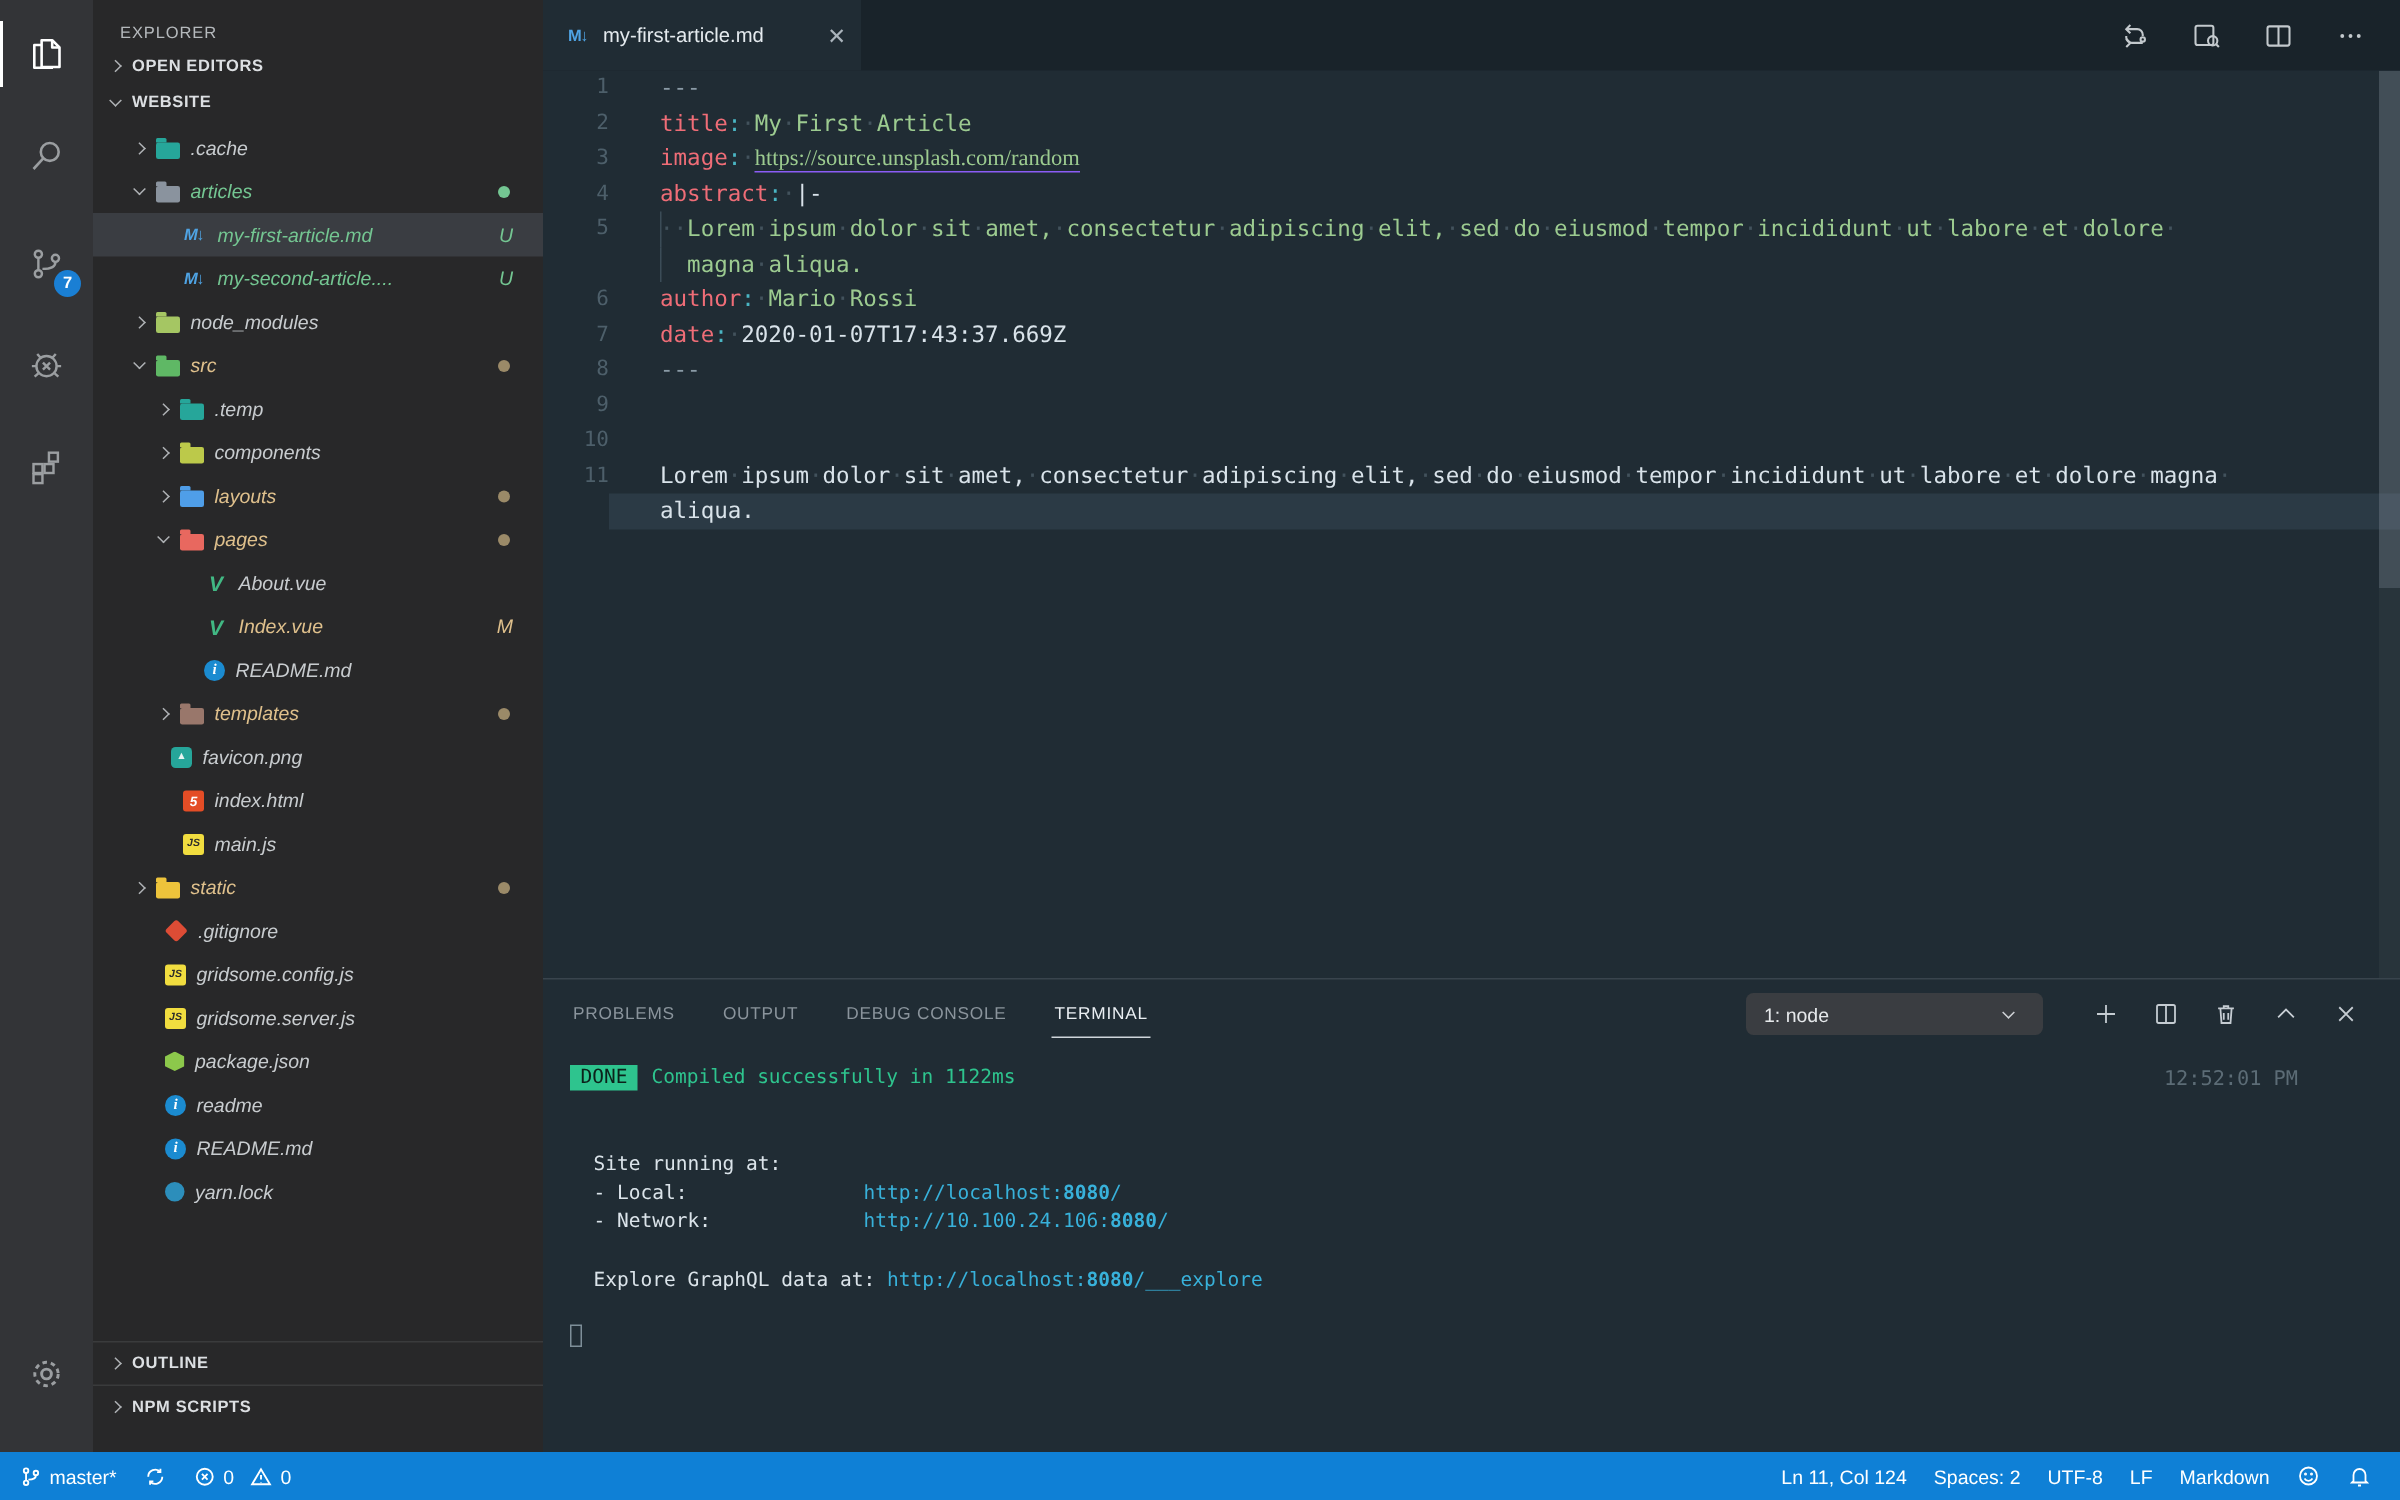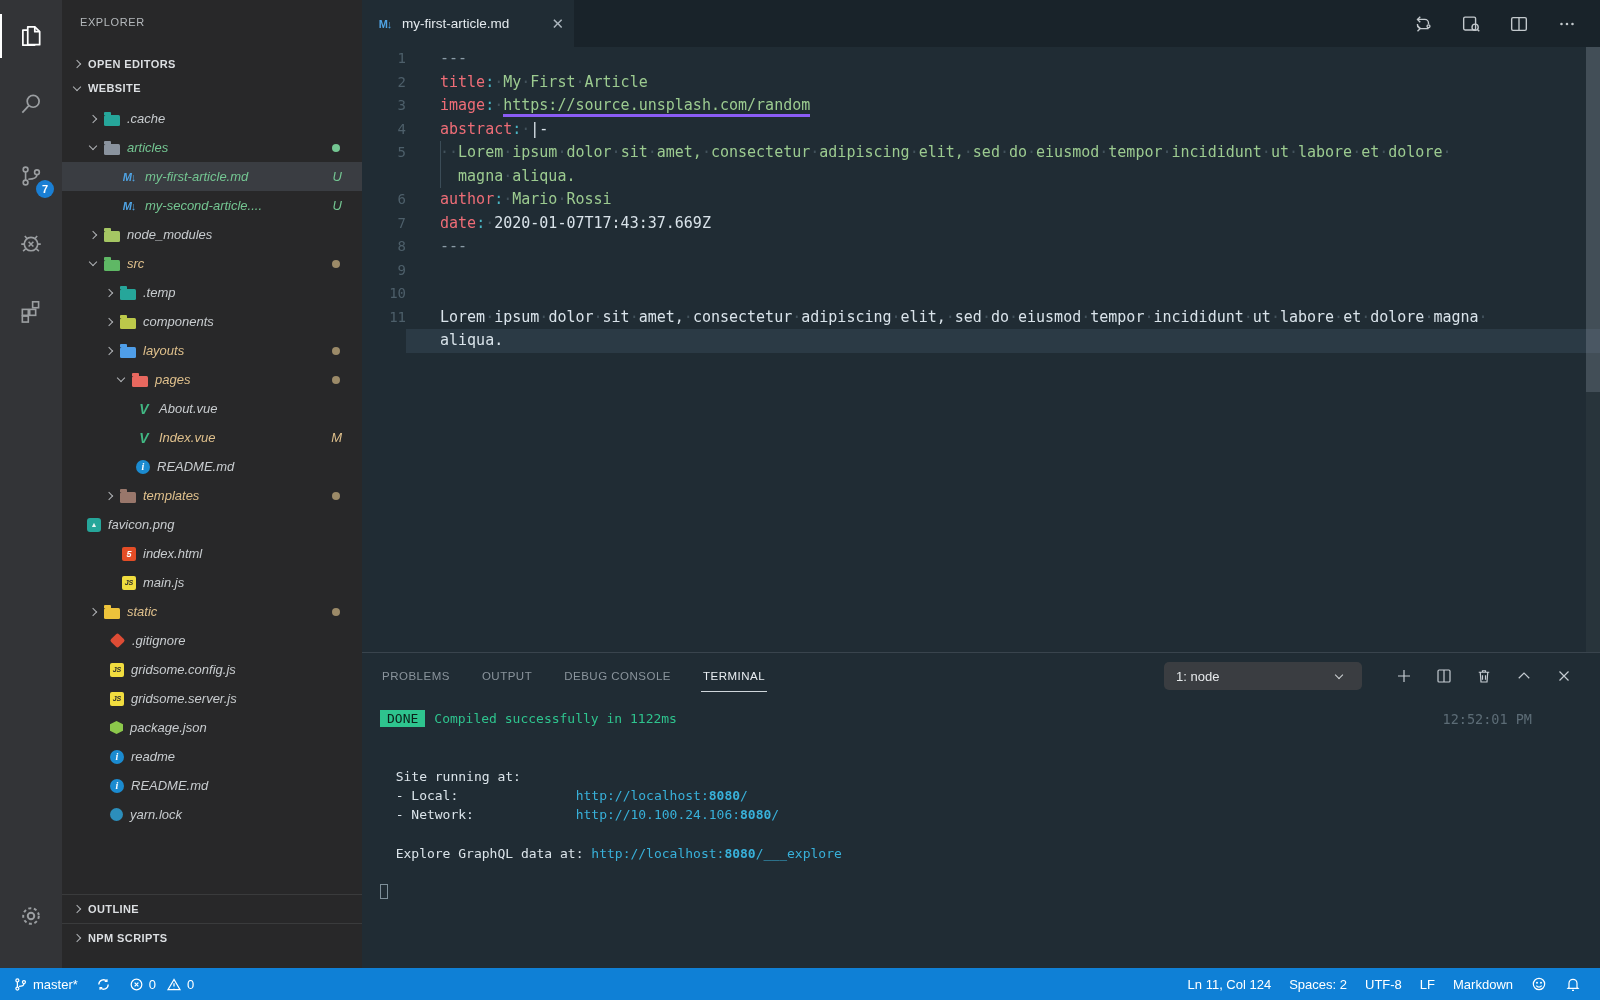--- a/index.html
+++ b/index.html
@@ -52,21 +52,21 @@
   .tab .close { color:#aab4bc; font-size:15px; margin-left:auto; cursor:pointer; }
   .ed-actions { margin-left:auto; display:flex; align-items:center; gap:26px; padding-right:22px; color:#c3c9cd; }
   .ed-actions > span { cursor:pointer; display:inline-flex; }
   .editor { position:absolute; left:362px; right:0; top:47px; height:605px; background:#202c34; overflow:hidden; }
   .crow { display:flex; height:23.5px; line-height:23.5px; font-family:"DejaVu Sans Mono",monospace; font-size:15px; white-space:pre; }
   .crow .ln { width:44px; text-align:right; color:#4d5f6a; flex:none; font-size:14px; }
   .crow .ct { flex:1; padding-left:34px; }
   .crow.hl .ct { background:#2b3a45; }
   .crow.gd .ct { background-image:linear-gradient(#3b4c57,#3b4c57); background-repeat:no-repeat; background-position:34px 0; background-size:1px 100%; }
   .tk-key { color:#ef6d77; } .tk-colon { color:#4ab6c4; }
-  .tk-str { color:#9ccb90; } .tk-u { border-bottom:3px solid #8b5cf6; }
+  .tk-str { color:#9ccb90; } .tk-u { border-bottom:1px solid #8b5cf6;font-family:Liberation Serif, serif; }
   .tk-wht { color:#d9e3ea; } .tk-dim { color:#8a9ba6; }
   .ws { color:#42525c; }
   .scrollbar { position:absolute; right:0; top:0; width:14px; height:605px; background:rgba(255,255,255,0.04); }
   .scrollbar .slider { position:absolute; top:0; left:0; width:14px; height:345px; background:rgba(136,149,160,0.28); cursor:pointer; }
 
   
   .panel { position:absolute; left:362px; right:0; top:652px; bottom:32px; background:#202c34; border-top:1px solid #39444d; }
   .panel-head { display:flex; align-items:center; height:46px; padding:0 16px 0 18px; }
   .ptab { font-size:11.5px; letter-spacing:.5px; color:#8a949c; margin-right:28px; cursor:pointer; padding:6px 2px; position:relative; }
   .ptab.active { color:#e9eef2; }
@@ -137,21 +137,21 @@
     <div class="ab-icon" style="top:888px">
       <svg width="26" height="26" viewBox="0 0 24 24" fill="none" stroke="currentColor" stroke-width="1.8">
           <circle cx="12" cy="12" r="7.2" stroke-dasharray="2.8 2.4"></circle>
           <circle cx="12" cy="12" r="3"></circle>
         </svg>
     </div>
   </div>
 
   <div class="sidebar">
     <div class="sb-title">EXPLORER</div>
-    <div class="sb-row" style="margin-top:24px">
+    <div class="sb-row" style="margin-top:4px">
       <span class="chev r"></span>
       <span>OPEN EDITORS</span>
     </div>
     <div class="sb-row">
       <span class="chev d"></span>
       <span>WEBSITE</span>
     </div>
     <div id="tree">
         <div class="trow" style="padding-left:22px">
           <span class="chev r"></span>
@@ -194,21 +194,21 @@
           <span class="chev r"></span>
           <span class="fi folder" style="background:#bcc94a"></span>
           <span class="lbl plain">components</span>
         </div>
         <div class="trow" style="padding-left:38px">
           <span class="chev r"></span>
           <span class="fi folder" style="background:#4f9ee8"></span>
           <span class="lbl tan">layouts</span>
           <span class="gitdot" style="background:#9b8a68"></span>
         </div>
-        <div class="trow" style="padding-left:50px">
+        <div class="trow" style="padding-left:38px">
           <span class="chev d"></span>
           <span class="fi folder" style="background:#e8685f"></span>
           <span class="lbl tan">pages</span>
           <span class="gitdot" style="background:#9b8a68"></span>
         </div>
         <div class="trow" style="padding-left:74px">
           <span class="fi vue">V</span>
           <span class="lbl plain">About.vue</span>
         </div>
         <div class="trow" style="padding-left:74px">
@@ -219,21 +219,21 @@
         <div class="trow" style="padding-left:74px">
           <span class="fi info">i</span>
           <span class="lbl plain">README.md</span>
         </div>
         <div class="trow" style="padding-left:38px">
           <span class="chev r"></span>
           <span class="fi folder" style="background:#99776b"></span>
           <span class="lbl tan">templates</span>
           <span class="gitdot" style="background:#9b8a68"></span>
         </div>
-        <div class="trow" style="padding-left:25px">
+        <div class="trow" style="padding-left:52px">
           <span class="fi imgx">▲</span>
           <span class="lbl plain">favicon.png</span>
         </div>
         <div class="trow" style="padding-left:60px">
           <span class="fi htmlx">5</span>
           <span class="lbl plain">index.html</span>
         </div>
         <div class="trow" style="padding-left:60px">
           <span class="fi jsx">JS</span>
           <span class="lbl plain">main.js</span>

